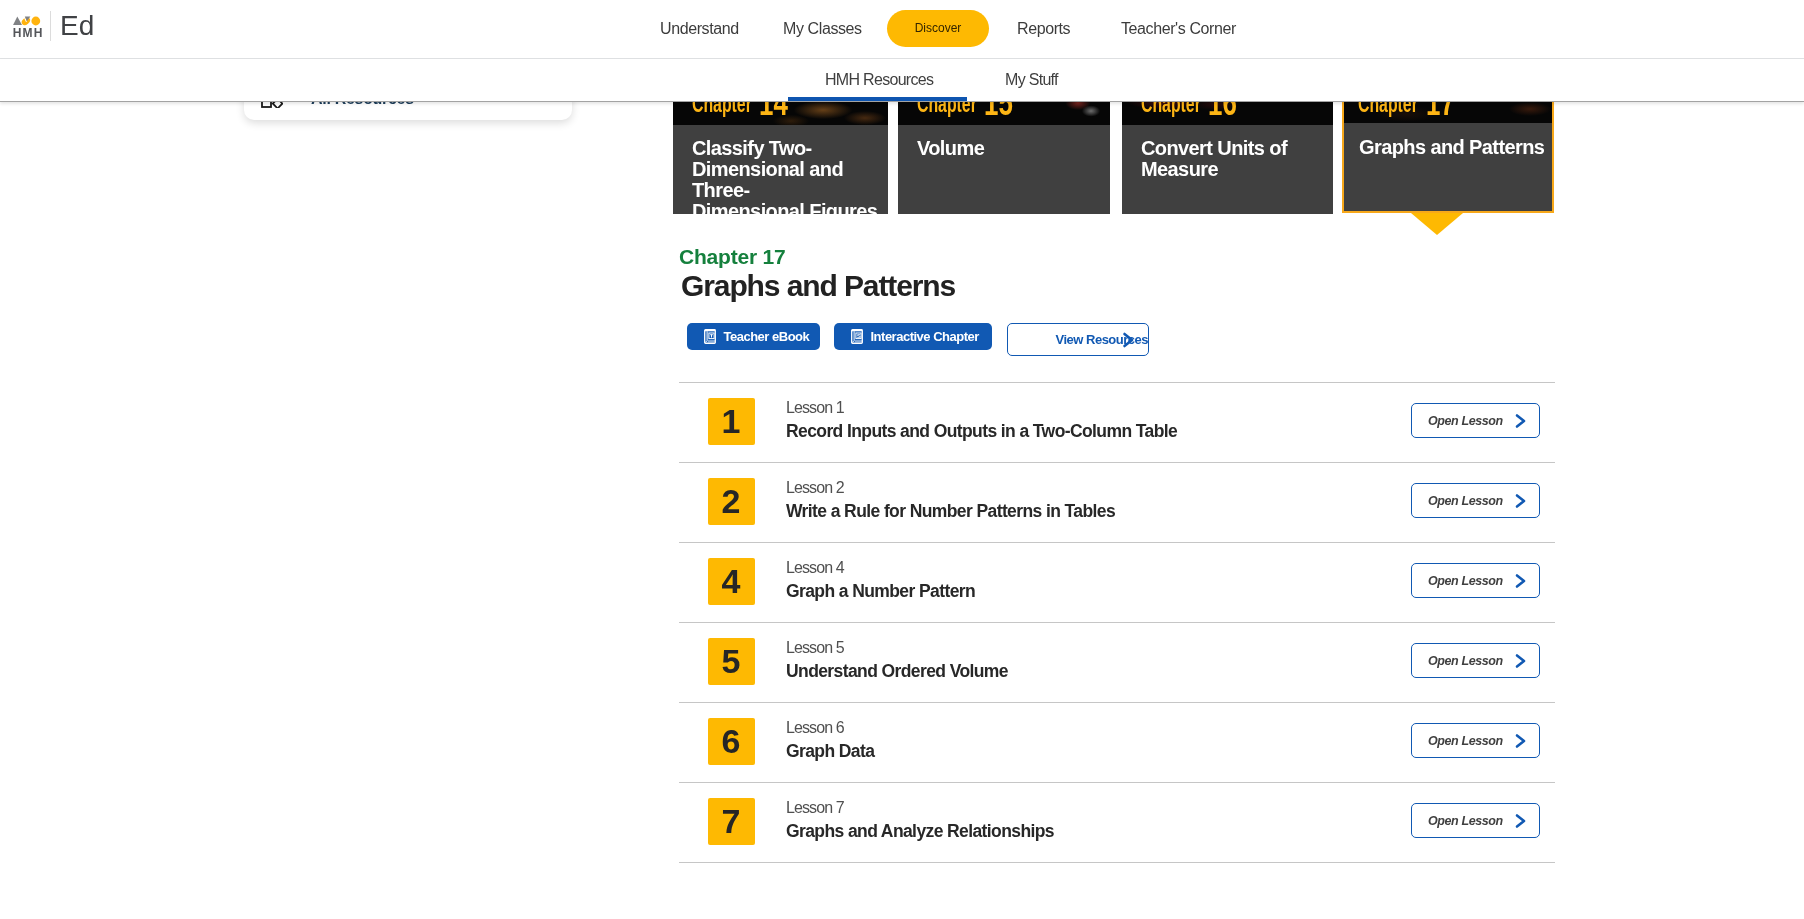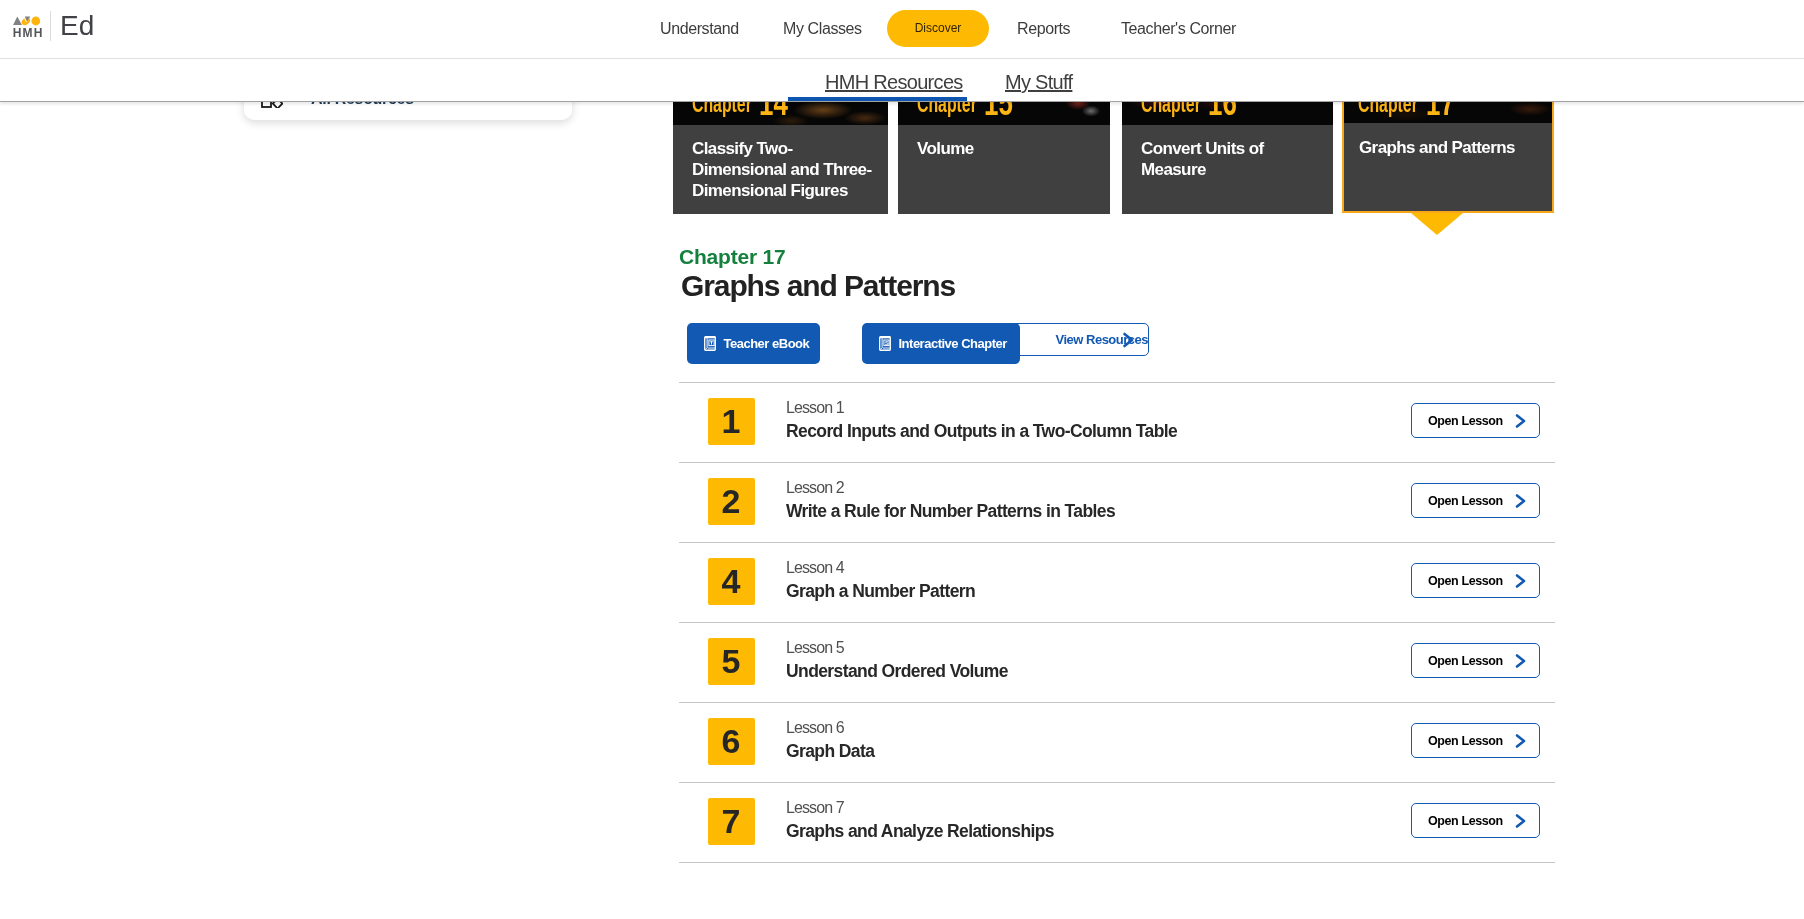--- a/index.html
+++ b/index.html
@@ -28,21 +28,21 @@
   #card4 .img { background:
     radial-gradient(ellipse 30px 10px at 186px 21px, rgba(150,62,22,0.35), rgba(0,0,0,0) 70%),
     radial-gradient(ellipse 42px 11px at 62px 26px, rgba(70,35,12,0.30), rgba(0,0,0,0) 70%),
     #060606; }
   .chlbl { position:absolute; left:0; top:0; width:100%; height:100%; color:#fdb515; font-weight:bold; }
   .chlbl .w { position:absolute; left:19px; top:3.8px; font-size:24px; line-height:24px;
     transform:scaleX(0.66); transform-origin:0 0; }
   .chlbl .n { position:absolute; left:85.5px; top:-3.1px; font-size:36px; line-height:36px;
     transform:scaleX(0.72); transform-origin:0 0; }
   .ctitle { position:absolute; left:19px; top:50px; color:#fff; font-weight:bold;
-    font-size:17px; line-height:21px; letter-spacing:-0.6px; }
+    font-size:20px; line-height:21px; letter-spacing:-0.6px; }
 
   
   #card4 { top:86px; height:126.6px; border:2px solid #f7a81a; }
   #card4 .img { height:35px; }
   #card4 .ctitle { top:49px; left:15px; }
   #card4 .chlbl .w { left:14px; }
   #card4 .chlbl .n { left:82px; }
   #caret { position:absolute; left:1411px; top:212.6px; width:0; height:0; z-index:5;
     border-left:26px solid transparent; border-right:26px solid transparent;
     border-top:22px solid #feb902; }
@@ -56,50 +56,50 @@
   #hdr { position:absolute; left:0; top:0; width:1804px; height:59px; background:#fff;
     border-bottom:1px solid #dfe1e3; z-index:20; }
   #subnav { position:absolute; left:0; top:59px; width:1804px; height:43px; background:#fff;
     border-bottom:1.2px solid #a3a3a3; box-shadow:0 2px 3px rgba(0,0,0,0.10); z-index:20; }
 
   .navitem { position:absolute; top:20px; font-size:16px; color:#3c3c3c; white-space:nowrap; letter-spacing:-0.4px; }
   #pill { position:absolute; left:887px; top:10px; width:102px; height:37px; background:#feb902;
     border-radius:18.5px; color:#332500; font-size:12px; font-weight:normal;
     text-align:center; line-height:37px; }
 
-  .snavitem { position:absolute; top:12px; font-size:20px; color:#3f3f3f; white-space:nowrap; letter-spacing:-0.7px;text-decoration:underline; }
+  .snavitem { position:absolute; top:12px; font-size:16px; color:#3f3f3f; white-space:nowrap; letter-spacing:-0.7px; }
   #underline { position:absolute; left:788px; top:38px; width:179px; height:4px; background:#0e55b0; }
 
   
   #ch17 { position:absolute; left:679px; top:244.8px; font-size:21px; font-weight:bold;
     color:#15803d; letter-spacing:-0.2px; }
   #bigtitle { position:absolute; left:681px; top:269px; font-size:30px; font-weight:bold;
     color:#222; letter-spacing:-1.1px; }
 
   
-  .bluebtn { position:absolute; top:323px; height:41px; background:#1159b3; border-radius:5px;
+  .bluebtn { position:absolute; top:323px; height:27px; background:#1159b3; border-radius:5px;
     color:#fff; font-size:13px; font-weight:bold; display:flex; align-items:center; z-index:2;
     white-space:nowrap; letter-spacing:-0.5px; }
   #btn3 { position:absolute; top:323px; left:1007px; width:142px; height:33px; background:#fff;
     border:1px solid #1159b3; border-radius:5px; display:flex; align-items:center;justify-content:flex-end; }
   #btn3 span { color:#1159b3; font-size:13px; font-weight:bold; margin-left:15px;
     white-space:nowrap; letter-spacing:-0.5px; }
 
   
   .divider { position:absolute; left:679px; width:876px; height:1px; background:#c6c6c6; }
   .lsq { position:absolute; left:707.5px; width:47px; height:47px; background:#feb902;
     border-radius:2px; color:#262626; font-size:34px; font-weight:bold;
     text-align:center; line-height:47px; }
   .llab { position:absolute; left:786px; font-size:16px; color:#4f4f4f; letter-spacing:-0.9px; }
   .ltitle { position:absolute; left:786px; font-size:17.5px; font-weight:bold; color:#282828;
     letter-spacing:-0.6px; }
   .obtn { position:absolute; left:1411px; width:128.5px; height:34.5px; background:#fff;
     border:1.5px solid #1159b3; border-radius:5px; }
-  .obtn span { position:absolute; left:16px; top:9.5px; font-size:12.5px; font-weight:bold; color:#000000;
-    letter-spacing:-0.4px; }
+  .obtn span { position:absolute; left:16px; top:9.5px; font-size:12.5px; font-weight:bold; color:#404040;
+    letter-spacing:-0.4px;font-style:italic; }
   .obtn svg { position:absolute; right:13px; top:8px; }
 </style>
 </head>
 <body>
 <div id="stage">
 
   <div class="card" id="card1" style="left:673px; width:214.5px;">
     <div class="img">
         <div class="chlbl">
           <span class="w">Chapter</span>
@@ -182,21 +182,21 @@
       <rect x="0.9" y="0.8" width="10.2" height="1.5" fill="#fff"></rect>
       <line x1="3.1" y1="2.3" x2="3.1" y2="11.6" stroke="#fff" stroke-width="1"></line>
       <line x1="3.1" y1="11.6" x2="1.3" y2="13.5" stroke="#fff" stroke-width="1"></line>
       <rect x="4.9" y="4" width="5.2" height="5.6" fill="none" stroke="#fff" stroke-width="1"></rect>
       <line x1="6.2" y1="5.7" x2="8.8" y2="5.7" stroke="#fff" stroke-width="1"></line>
       <line x1="7.5" y1="5.7" x2="7.5" y2="8.5" stroke="#fff" stroke-width="1"></line>
       <rect x="3.8" y="11.1" width="7.5" height="2.3" fill="#fff" opacity="0.5"></rect>
     </svg>
     <span style="margin-left:8px;">Teacher eBook</span>
   </div>
-  <div class="bluebtn" style="left:862px; width:158px;">
+  <div class="bluebtn" style="left:834px; width:158px;">
     <svg width="12" height="15" viewBox="0 0 12 15" style="margin-left:16.5px;">
       <rect x="0.7" y="0.75" width="10.6" height="13.5" rx="0.8" fill="none" stroke="#fff" stroke-width="1.3"></rect>
       <rect x="0.9" y="0.8" width="10.2" height="1.5" fill="#fff"></rect>
       <line x1="3.1" y1="2.3" x2="3.1" y2="11.6" stroke="#fff" stroke-width="1"></line>
       <line x1="3.1" y1="11.6" x2="1.3" y2="13.5" stroke="#fff" stroke-width="1"></line>
       <rect x="4.9" y="4" width="5.2" height="5.6" fill="none" stroke="#fff" stroke-width="1"></rect>
       <text x="7.55" y="8.6" font-size="5.6" font-weight="bold" fill="#fff" text-anchor="middle" font-family="Liberation Sans, sans-serif">S</text>
       <rect x="3.8" y="11.1" width="7.5" height="2.3" fill="#fff" opacity="0.5"></rect>
     </svg>
     <span style="margin-left:8px;">Interactive Chapter</span>

